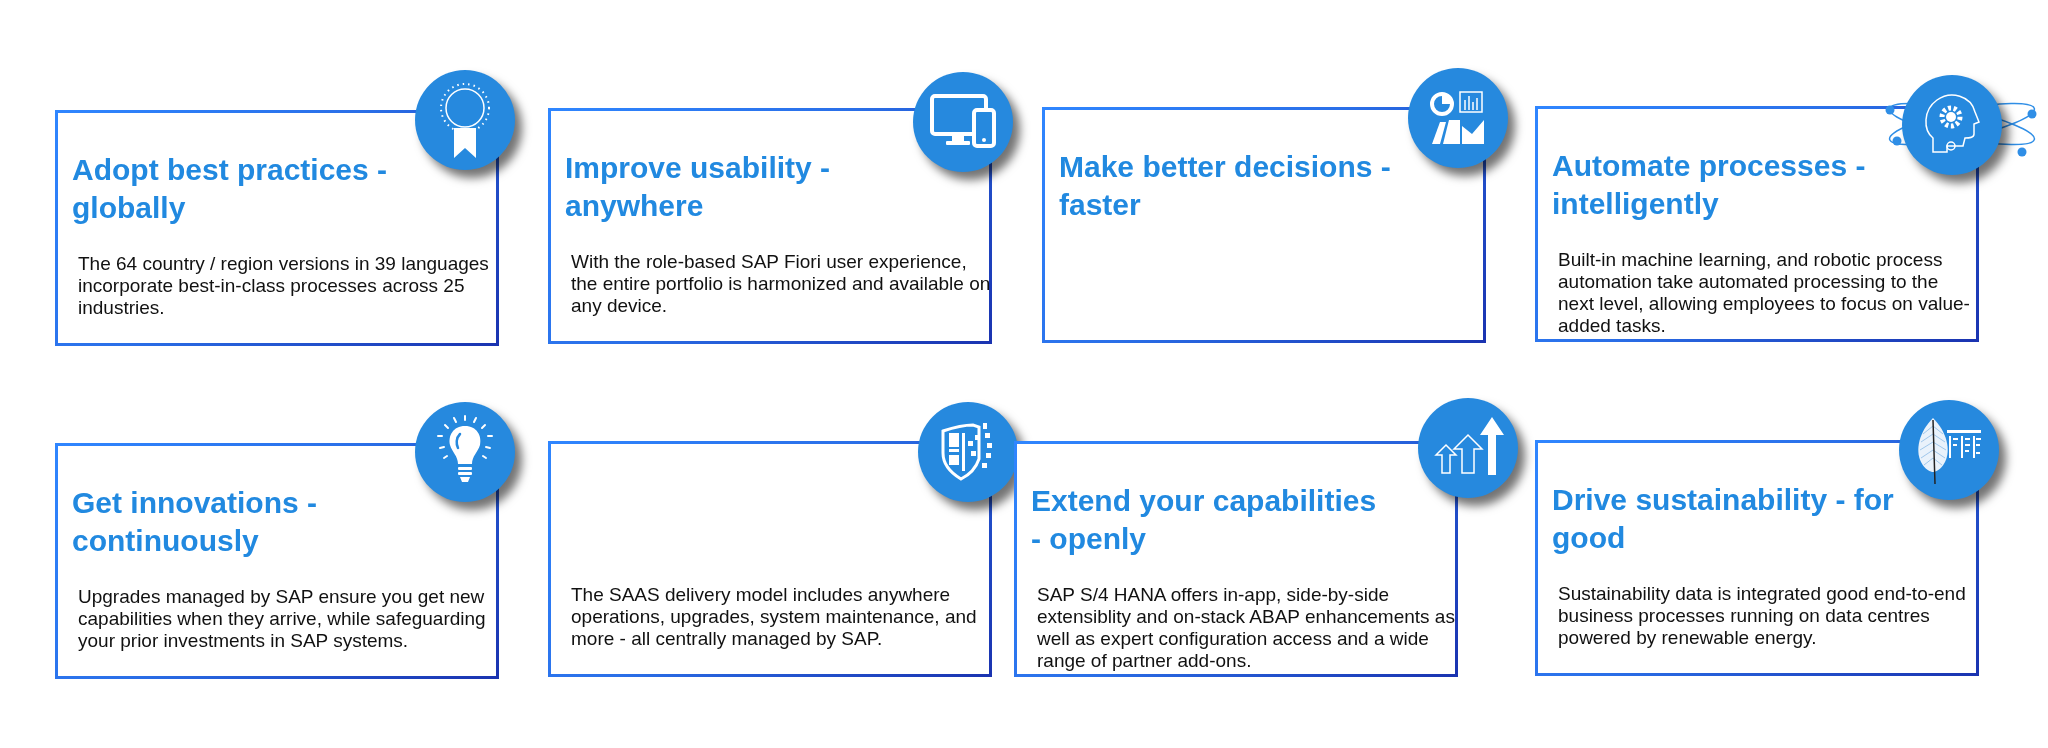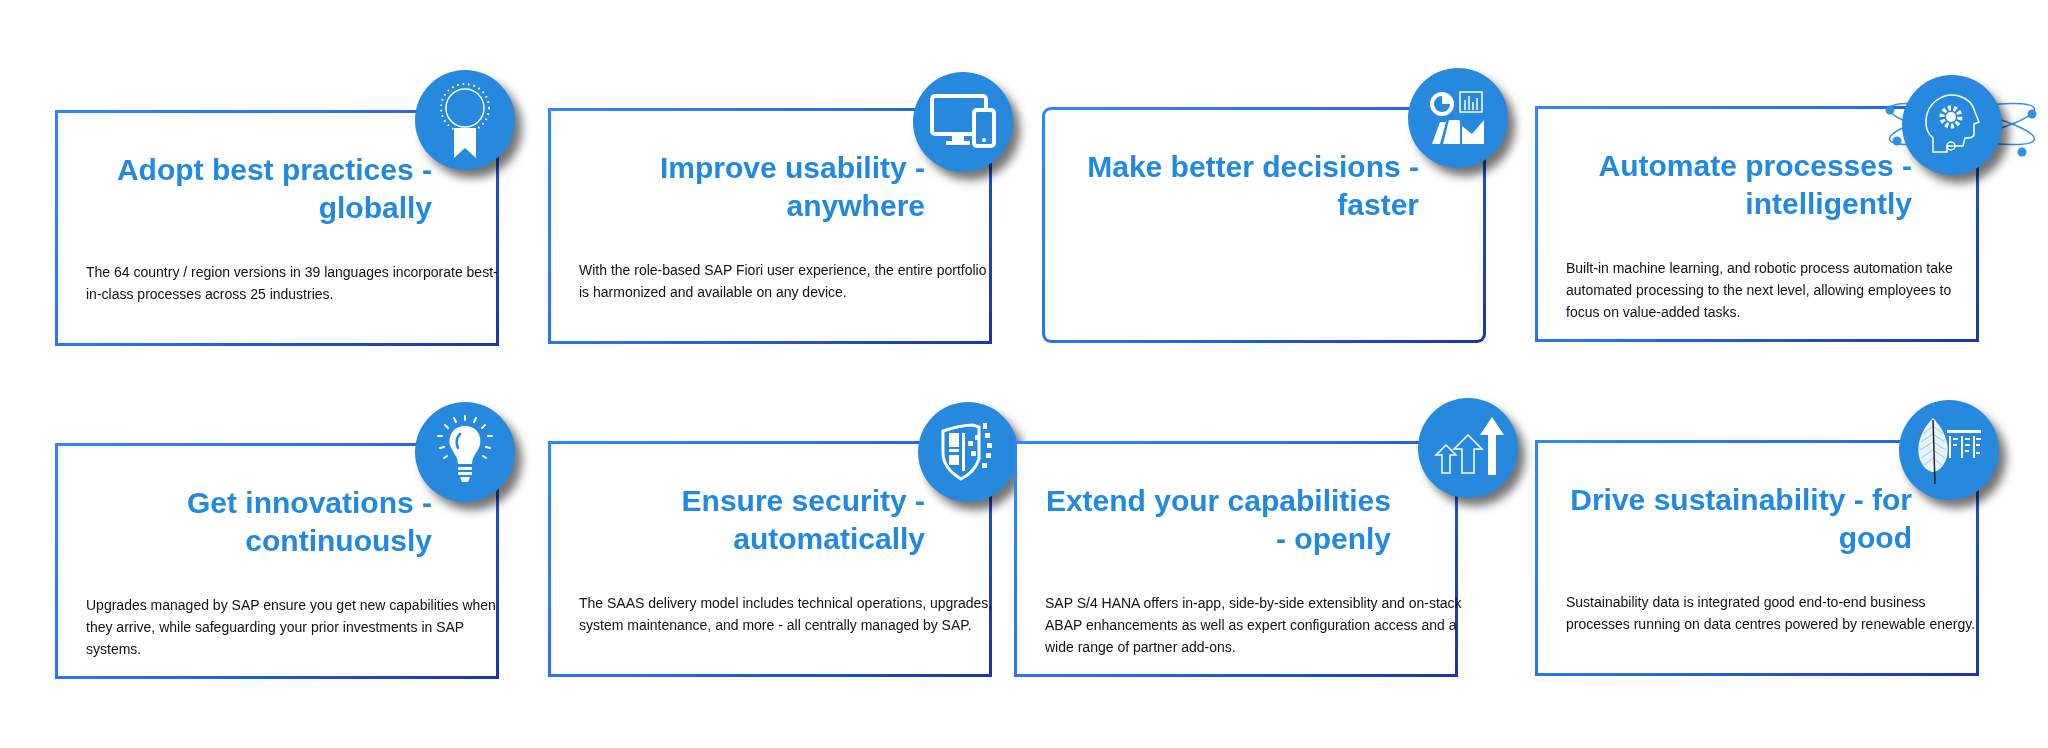--- a/index.html
+++ b/index.html
@@ -4,23 +4,23 @@
 <style>
   html, body { margin:0; padding:0; background:#ffffff; }
   body { width:2048px; height:748px; position:relative; overflow:hidden;
          font-family:"Liberation Sans", "DejaVu Sans", sans-serif; }
   .card { position:absolute; width:444px; height:236px; box-sizing:border-box;
           border:3px solid transparent;
           background:
             linear-gradient(#fff,#fff) padding-box,
             linear-gradient(135deg,#2f86ff 0%,#2a6fe8 45%,#1a33b0 100%) border-box; }
   .card .title { position:absolute; left:14px; top:38px; width:360px;
-                 font-weight:bold; font-size:30px; line-height:38px; color:#2189e0; margin:0;text-align:right; }
+                 font-weight:bold; font-size:30px; line-height:38px; color:#2189e0; margin:0; }
   .card .desc { position:absolute; left:12px; top:132px; width:420px;
-                font-size:14px; line-height:22px; color:#111; margin:16px; }
+                font-size:19px; line-height:22px; color:#111; margin:8px; }
   .badge { position:absolute; width:100px; height:100px; border-radius:50%;
            background:#2689de;
            box-shadow: 7px 8px 10px rgba(0,0,0,0.55); display:flex; align-items:center; justify-content:center; }
   .badge svg { display:block; }
   .orbit { position:absolute; pointer-events:none; }
 </style>
 </head>
 <body>
 
 <div class="card" style="left:55px; top:110px;">
@@ -42,21 +42,21 @@
 <div class="badge" style="left:913px; top:72px;">
   <svg width="70" height="60" viewBox="0 0 70 60">
     <rect x="4" y="4" width="54" height="38" rx="3" fill="none" stroke="#fff" stroke-width="4"></rect>
     <rect x="24" y="42" width="12" height="8" fill="#fff"></rect>
     <rect x="18" y="49" width="24" height="4" rx="1" fill="#fff"></rect>
     <rect x="46" y="18" width="20" height="36" rx="3" fill="#2689de" stroke="#fff" stroke-width="4"></rect>
     <circle cx="56" cy="48" r="2" fill="#fff"></circle>
   </svg>
 </div>
 
-<div class="card" style="left:1042px; top:107px;border-radius:9px;">
+<div class="card" style="left:1042px; top:107px;">
   <h2 class="title">Make better decisions - faster</h2>
 </div>
 <div class="badge" style="left:1408px; top:68px;">
   <svg width="60" height="56" viewBox="0 0 60 56">
     <circle cx="14" cy="14" r="10" fill="none" stroke="#fff" stroke-width="4"></circle>
     <path d="M14 14 L14 4 A10 10 0 0 1 24 14 Z" fill="#fff"></path>
     <rect x="32" y="2" width="22" height="20" fill="none" stroke="#fff" stroke-width="1.5"></rect>
     <line x1="37" y1="20" x2="37" y2="10" stroke="#fff" stroke-width="1.5"></line>
     <line x1="41" y1="20" x2="41" y2="6" stroke="#fff" stroke-width="1.5"></line>
     <line x1="45" y1="20" x2="45" y2="12" stroke="#fff" stroke-width="1.5"></line>
@@ -110,22 +110,21 @@
     </g>
     <path d="M33 12 C21 12 16 22 18 31 C20 38 26 42 26 50 L40 50 C40 42 46 38 48 31 C50 22 45 12 33 12 Z" fill="#fff"></path>
     <path d="M28 20 C24 24 24 30 26 34" fill="none" stroke="#2689de" stroke-width="2.5" stroke-linecap="round"></path>
     <rect x="26" y="53" width="14" height="3" rx="1" fill="#fff"></rect>
     <rect x="26" y="58" width="14" height="3" rx="1" fill="#fff"></rect>
     <path d="M28 63 L38 63 L36 68 L30 68 Z" fill="#fff"></path>
   </svg>
 </div>
 
 <div class="card" style="left:548px; top:441px;">
-  <h2 class="title">Ensure security - automatically</h2>
-  <p class="desc">The SAAS delivery model includes technical operations, upgrades, system maintenance, and more - all centrally managed by SAP.</p>
+  <p class="desc">The SAAS delivery model includes anywhere operations, upgrades, system maintenance, and more - all centrally managed by SAP.</p>
 </div>
 <div class="badge" style="left:918px; top:402px;">
   <svg width="66" height="66" viewBox="0 0 66 66">
     <path d="M8 12 C20 8 30 6 38 6 L44 8 L44 40 C40 52 30 58 26 60 C16 54 8 46 8 34 Z" fill="none" stroke="#fff" stroke-width="3"></path>
     <rect x="14" y="14" width="10" height="14" fill="#fff"></rect>
     <rect x="27" y="14" width="3" height="38" fill="#fff"></rect>
     <rect x="14" y="30" width="10" height="3" fill="#fff"></rect>
     <rect x="14" y="36" width="10" height="10" fill="#fff"></rect>
     <rect x="33" y="22" width="5" height="5" fill="#fff"></rect>
     <rect x="40" y="16" width="5" height="5" fill="#fff"></rect>

